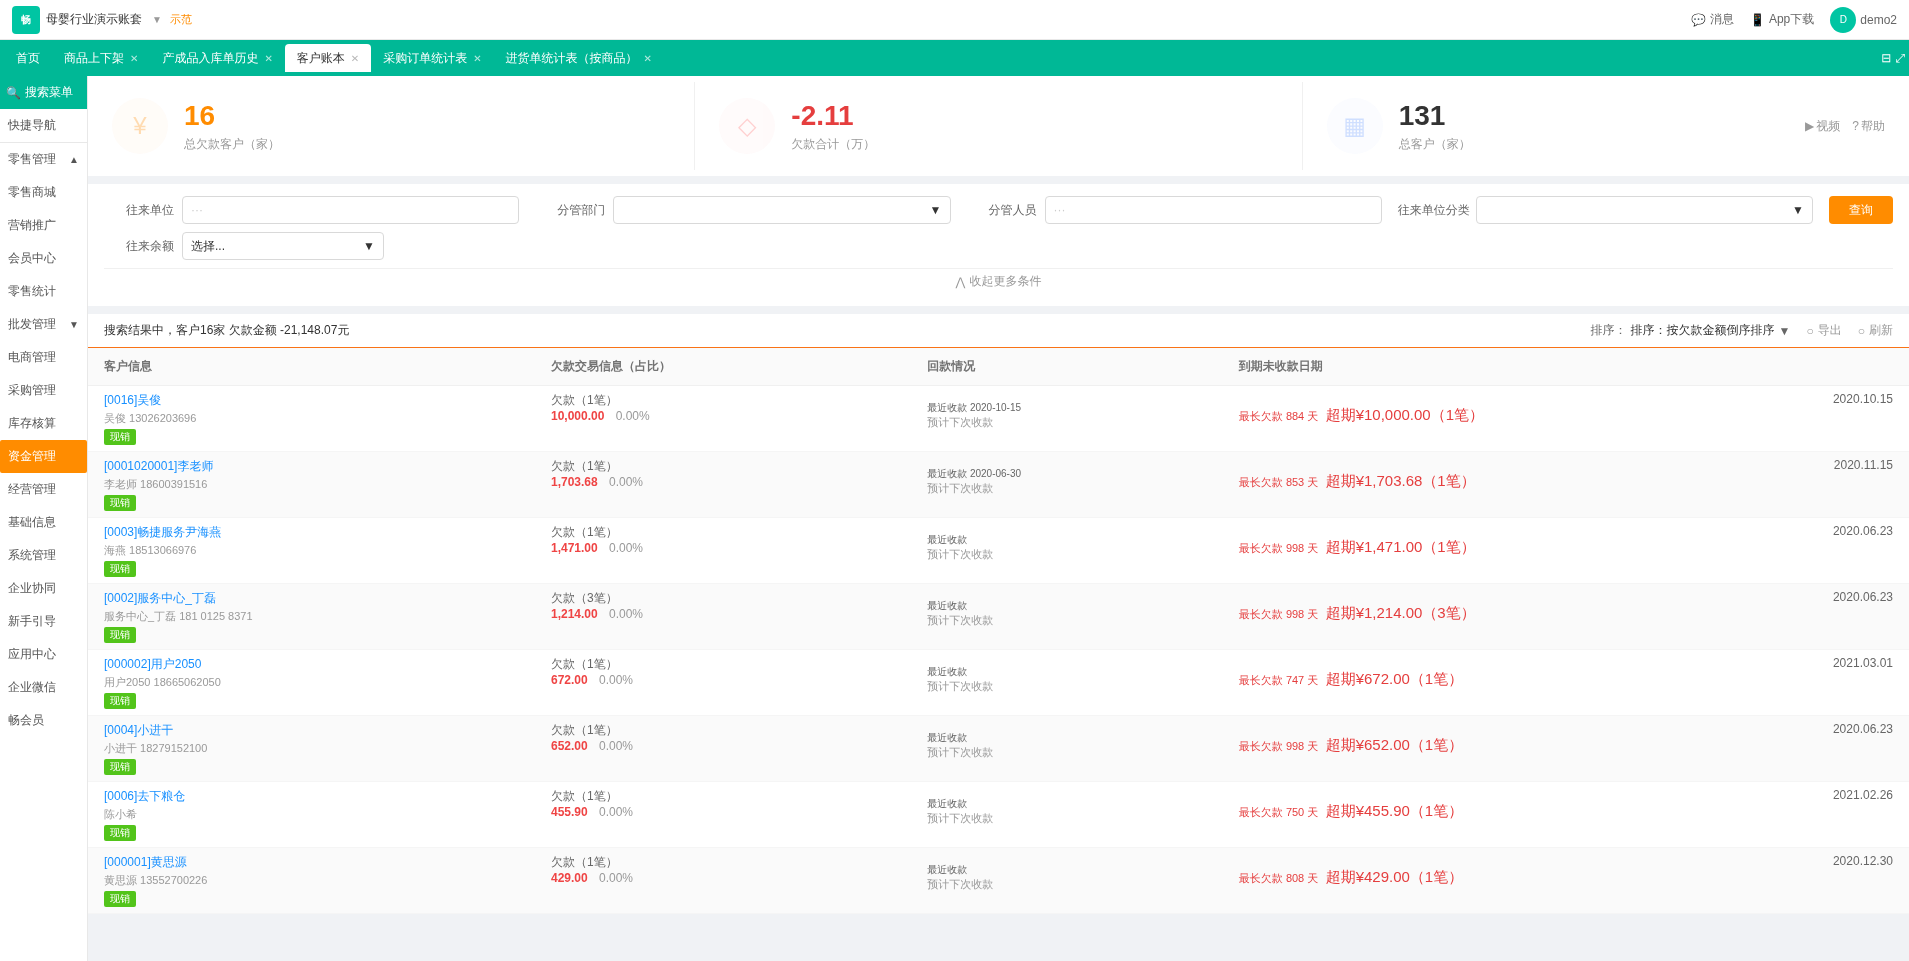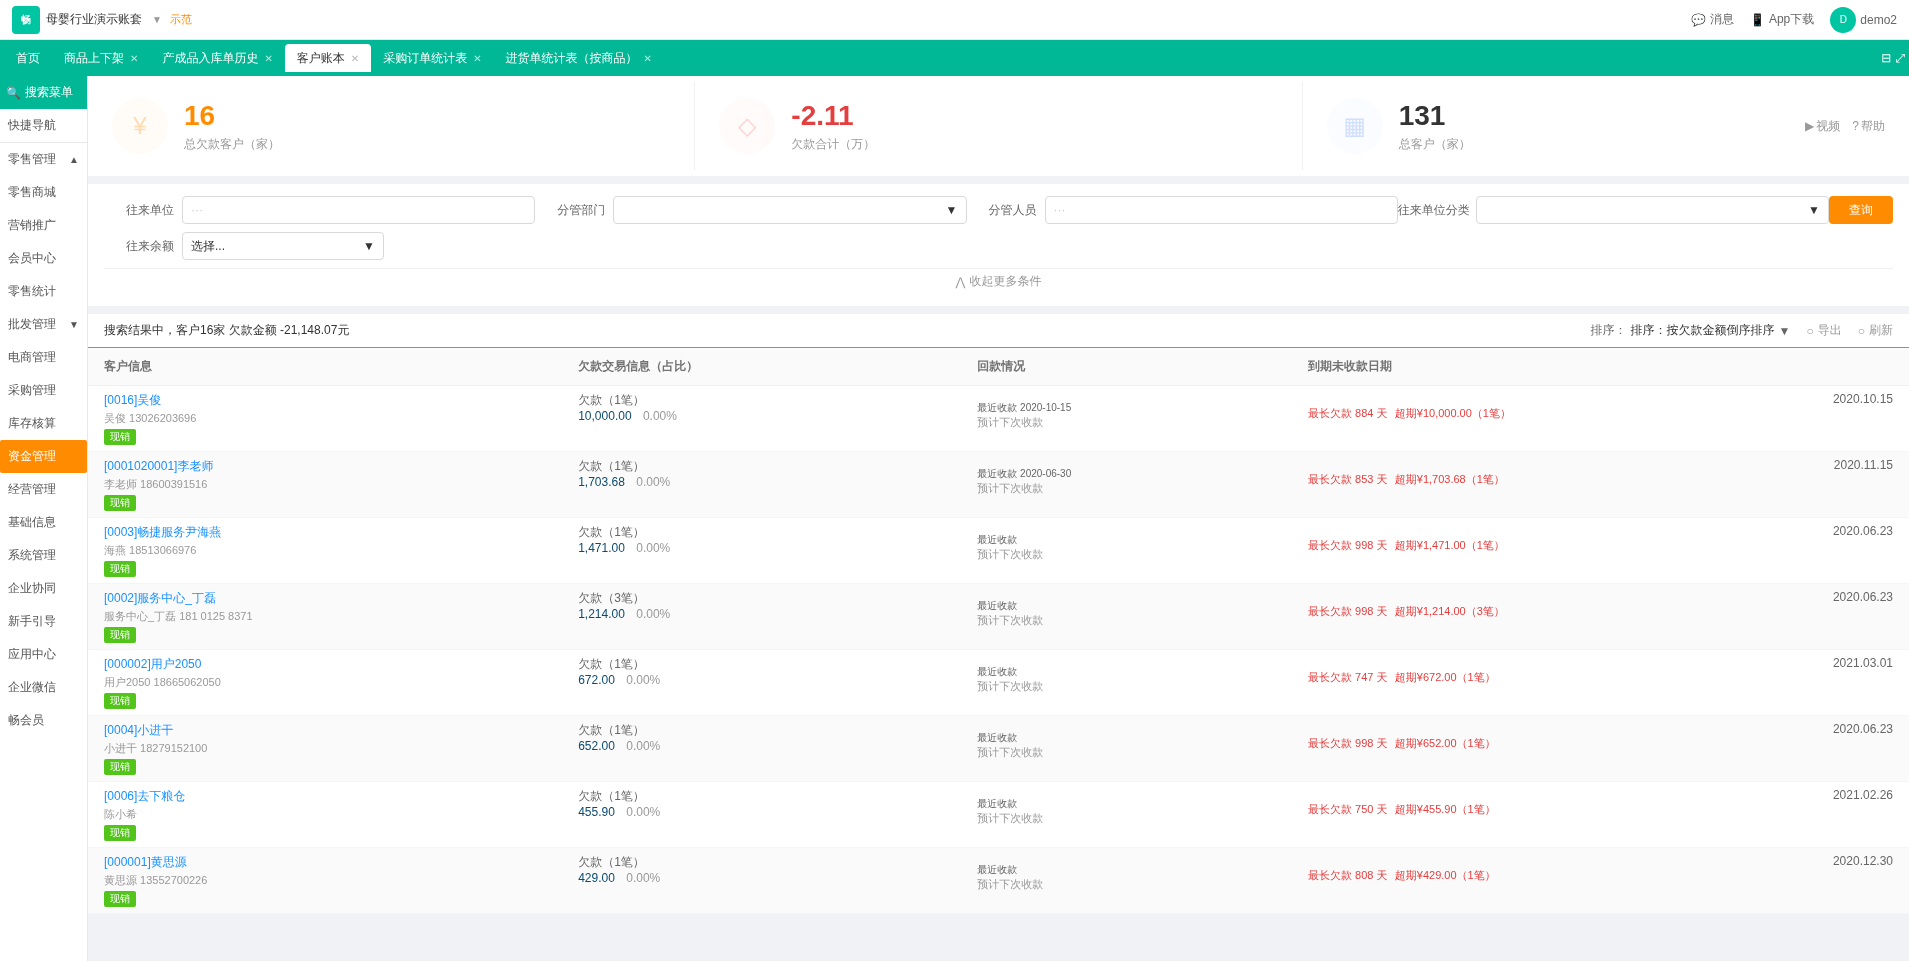--- a/index.html
+++ b/index.html
@@ -127,20 +127,21 @@
 
     
     .filter-area {
       background: #fff;
       padding: 12px 16px;
       margin-bottom: 8px;
     }
     .filter-row {
       display: flex;
       align-items: center;
+      gap: 16px;
       margin-bottom: 8px;
     }
     .filter-item {
       display: flex;
       align-items: center;
       gap: 8px;
       flex: 1;
     }
     .filter-label { font-size: 12px; color: #666; white-space: nowrap; width: 70px; text-align: right; }
     .filter-input {
@@ -229,27 +230,27 @@
     .customer-sub { color: #999; font-size: 11px; margin-top: 2px; }
     .tag-green {
       display: inline-block;
       background: #52c41a;
       color: #fff;
       font-size: 10px;
       padding: 1px 6px;
       border-radius: 2px;
       margin-top: 3px;
     }
-    .amount-red { color: #0c4a6e; font-weight: 400; }
+    .amount-red { color: #ef4444; font-weight: 700; }
     .ratio-gray { color: #999; margin-left: 8px; }
     .recent-collect { color: #666; font-size: 10px; margin-top: 9px; }
     .next-collect { color: #999; font-size: 11px; }
     .overdue-text { color: #e53e3e; font-size: 11px; }
     .due-date { color: #666; font-size: 12px; text-align: right; }
-    .overdue-badge { color: #e53e3e; font-size: 11px; margin-left: 4px; }
+    .overdue-badge { color: #e53e3e; font-size: 15px; margin-left: 4px; }
 
     .scrollbar::-webkit-scrollbar { width: 4px; }
     .scrollbar::-webkit-scrollbar-thumb { background: #ccc; border-radius: 2px; }
   </style>
 </head>
 <body>
 
 <div class="top-bar">
   <div class="top-bar-left">
     <div class="logo-area">

